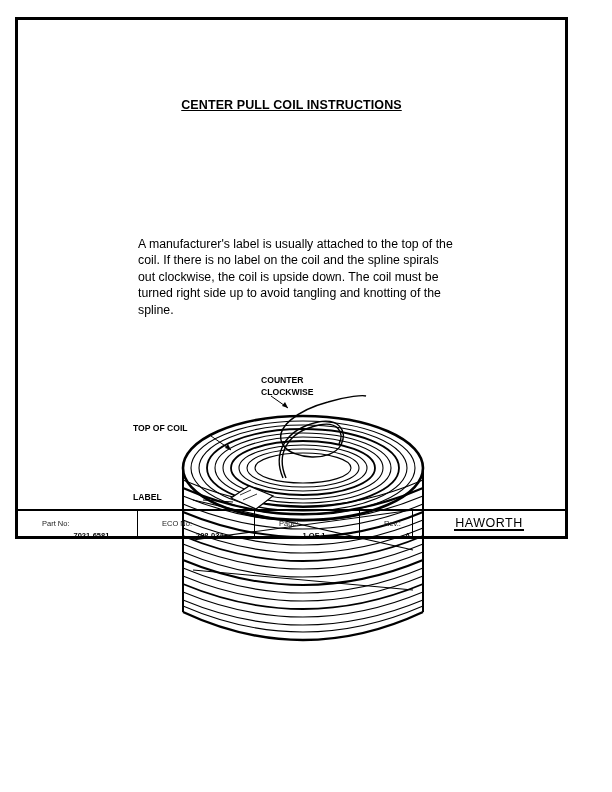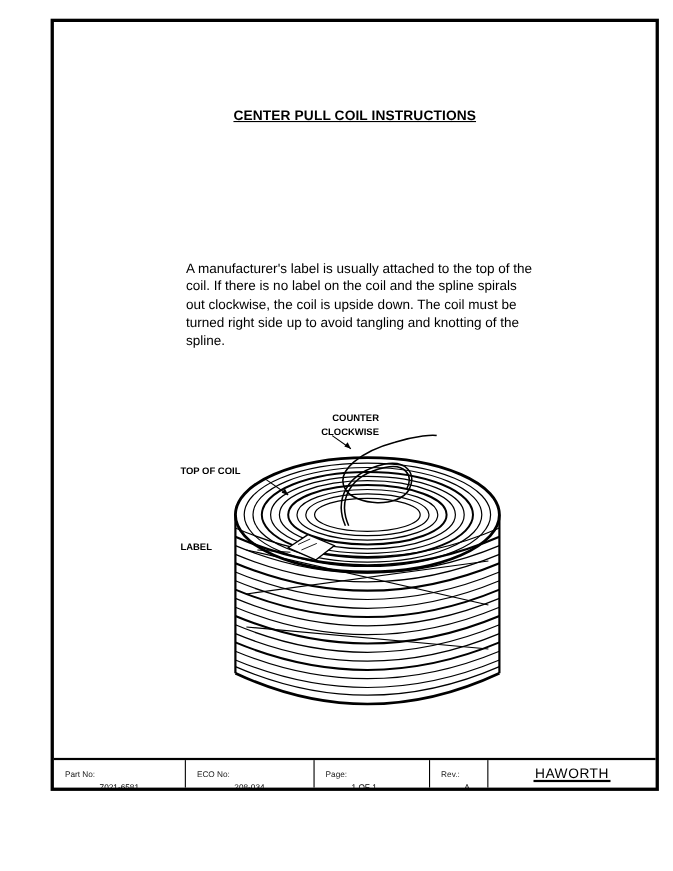--- a/index.html
+++ b/index.html
@@ -1,28 +1,28 @@
 <!DOCTYPE html>
 <html><head>
   <meta charset="utf-8">
   <style>
     html, body { margin: 0; padding: 0; background: #ffffff; }
     body { width: 612px; height: 792px; position: relative; overflow: hidden; font-family: "Liberation Sans", sans-serif; color: #000; }
-    .frame { position: absolute; left: 46px; top: 17px; width: 553px; height: 702px; border: 3px solid #000; box-sizing: border-box; }
+    .frame { position: absolute; left: 15px; top: 17px; width: 553px; height: 522px; border: 3px solid #000; box-sizing: border-box; }
     .title { position: absolute; left: 0; right: 0; top: 78px; text-align: center; font-weight: bold; font-size: 12.5px; text-decoration: underline; letter-spacing: 0.1px; }
     .para { position: absolute; left: 120px; width: 320px; font-size: 12.3px; line-height: 16.4px; }
     .p1 { top: 124px; }
     .p2 { top: 188px; margin-top: 28px; }
     .figure { position: absolute; left: 105px; top: 330px; width: 330px; height: 330px; }
     .callout { position: absolute; font-size: 8.6px; font-weight: bold; line-height: 12px; }
     .footer { position: absolute; left: 0; right: 0; bottom: 0; height: 25px; border-top: 2px solid #000; display: flex; font-size: 7.5px; }
-    .cell { border-right: 1px solid #000; display: flex; align-items: center; padding-left: 10px; box-sizing: border-box; }
+    .cell { border-right: 1px solid #000; display: flex; align-items: center; padding-left: 24px; box-sizing: border-box; }
     .cell:last-child { border-right: none; justify-content: center; padding-left: 0; }
     .cell .lbl { margin-right: 4px; color: #222; }
-    .cell .val { font-weight: normal; margin-top: 24px; }
+    .cell .val { font-weight: bold; margin-top: 24px; }
     .c1 { width: 120px; }
     .c2 { width: 117px; }
     .c3 { width: 105px; }
     .c4 { width: 53px; }
     .c5 { flex: 1; }
     .logo { font-weight: normal; font-size: 12.5px; letter-spacing: 0.5px; border-bottom: 2px solid #000; line-height: 12px; padding: 0 1px; }
   </style>
 </head>
 <body>
 
@@ -89,21 +89,21 @@
           <path d="M148 46 L165 58"></path>
           <path d="M88 86 L108 100"></path>
           <path d="M80 150 L110 152"></path>
         </g>
       </g>
       <g fill="#000">
         <path d="M165 58 L159 56 L162 52 Z"></path>
         <path d="M108 100 L102 98 L105 94 Z"></path>
       </g>
     </svg>
-    <div class="callout" style="left:138px; top:24px; text-align:right; white-space:pre;">COUNTER
+    <div class="callout" style="left:138px; top:24px; text-align:left; white-space:pre;">COUNTER
 CLOCKWISE</div>
     <div class="callout" style="left:10px; top:72px;">TOP OF COIL</div>
     <div class="callout" style="left:10px; top:141px;">LABEL</div>
   </div>
 
   <div class="footer">
     <div class="cell c1">
       <span class="lbl">Part No:</span>
       <span class="val">7021-6581</span>
     </div>

